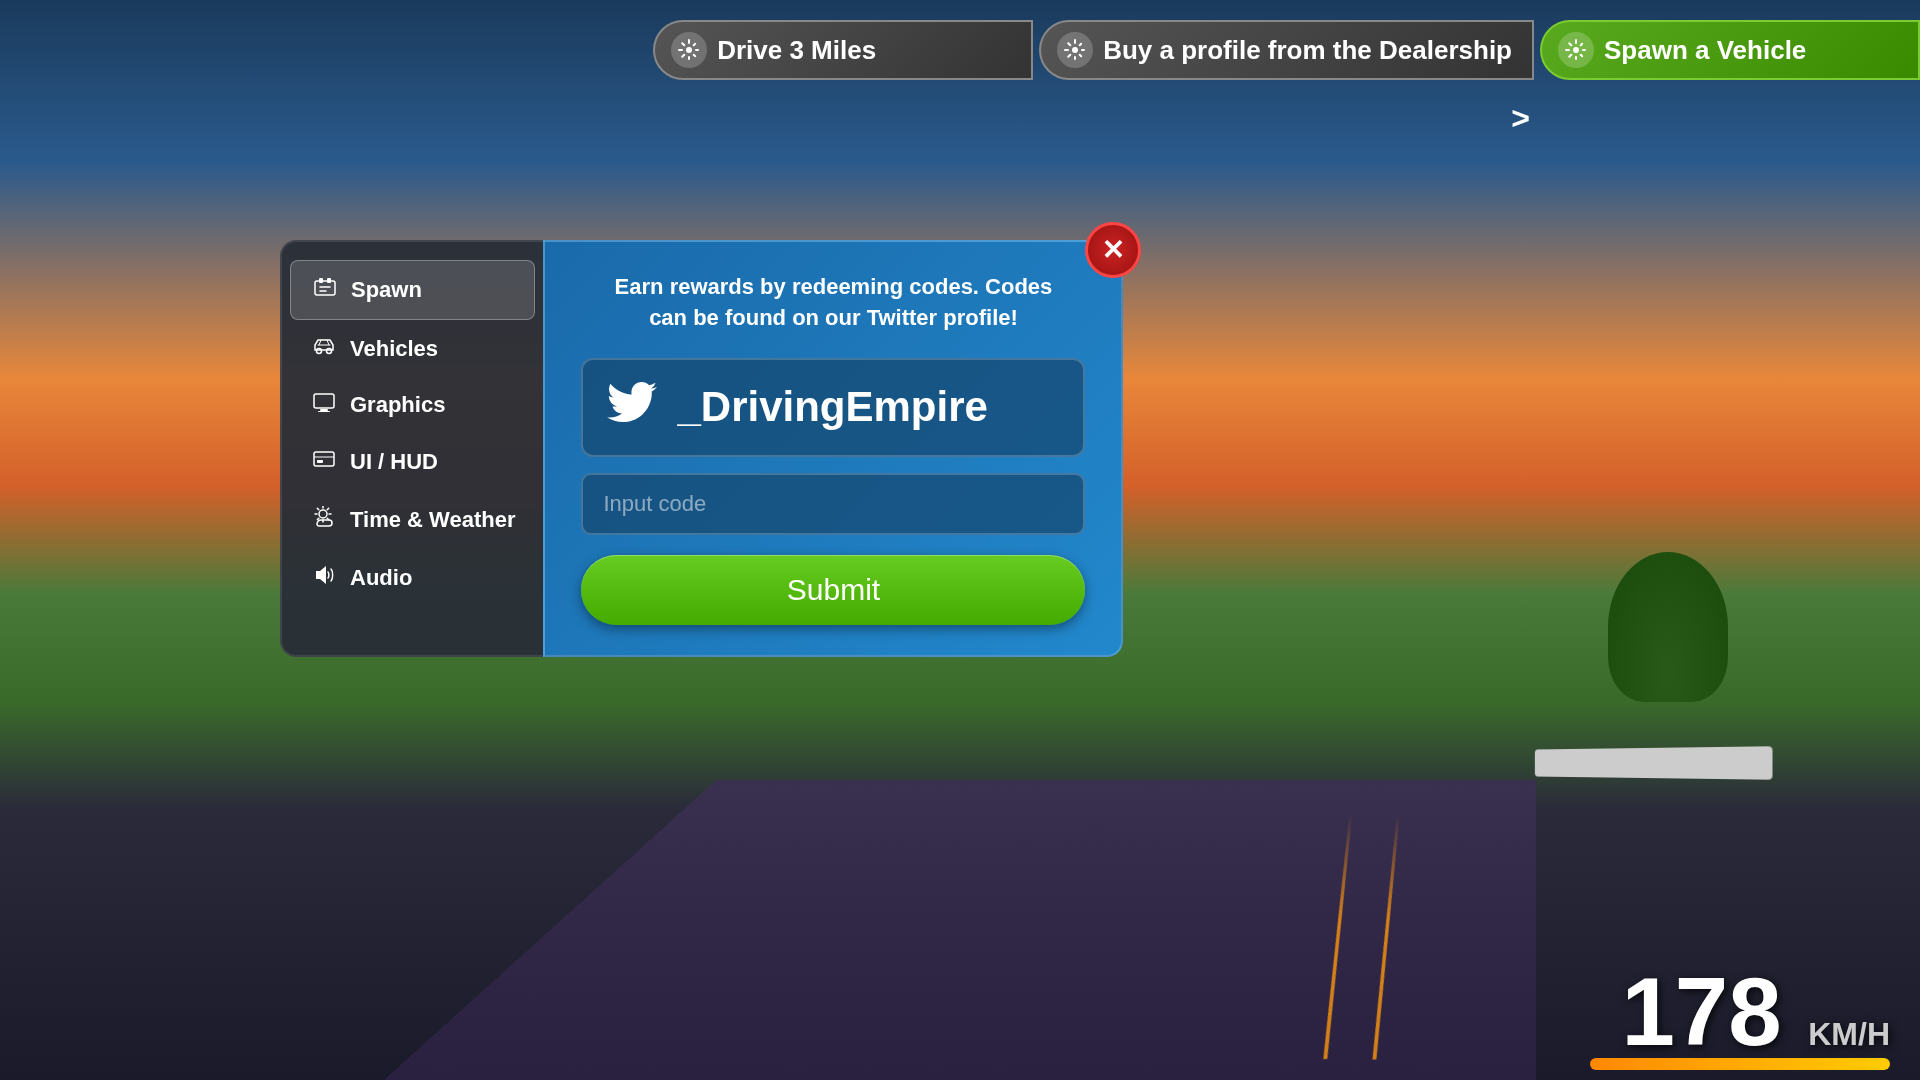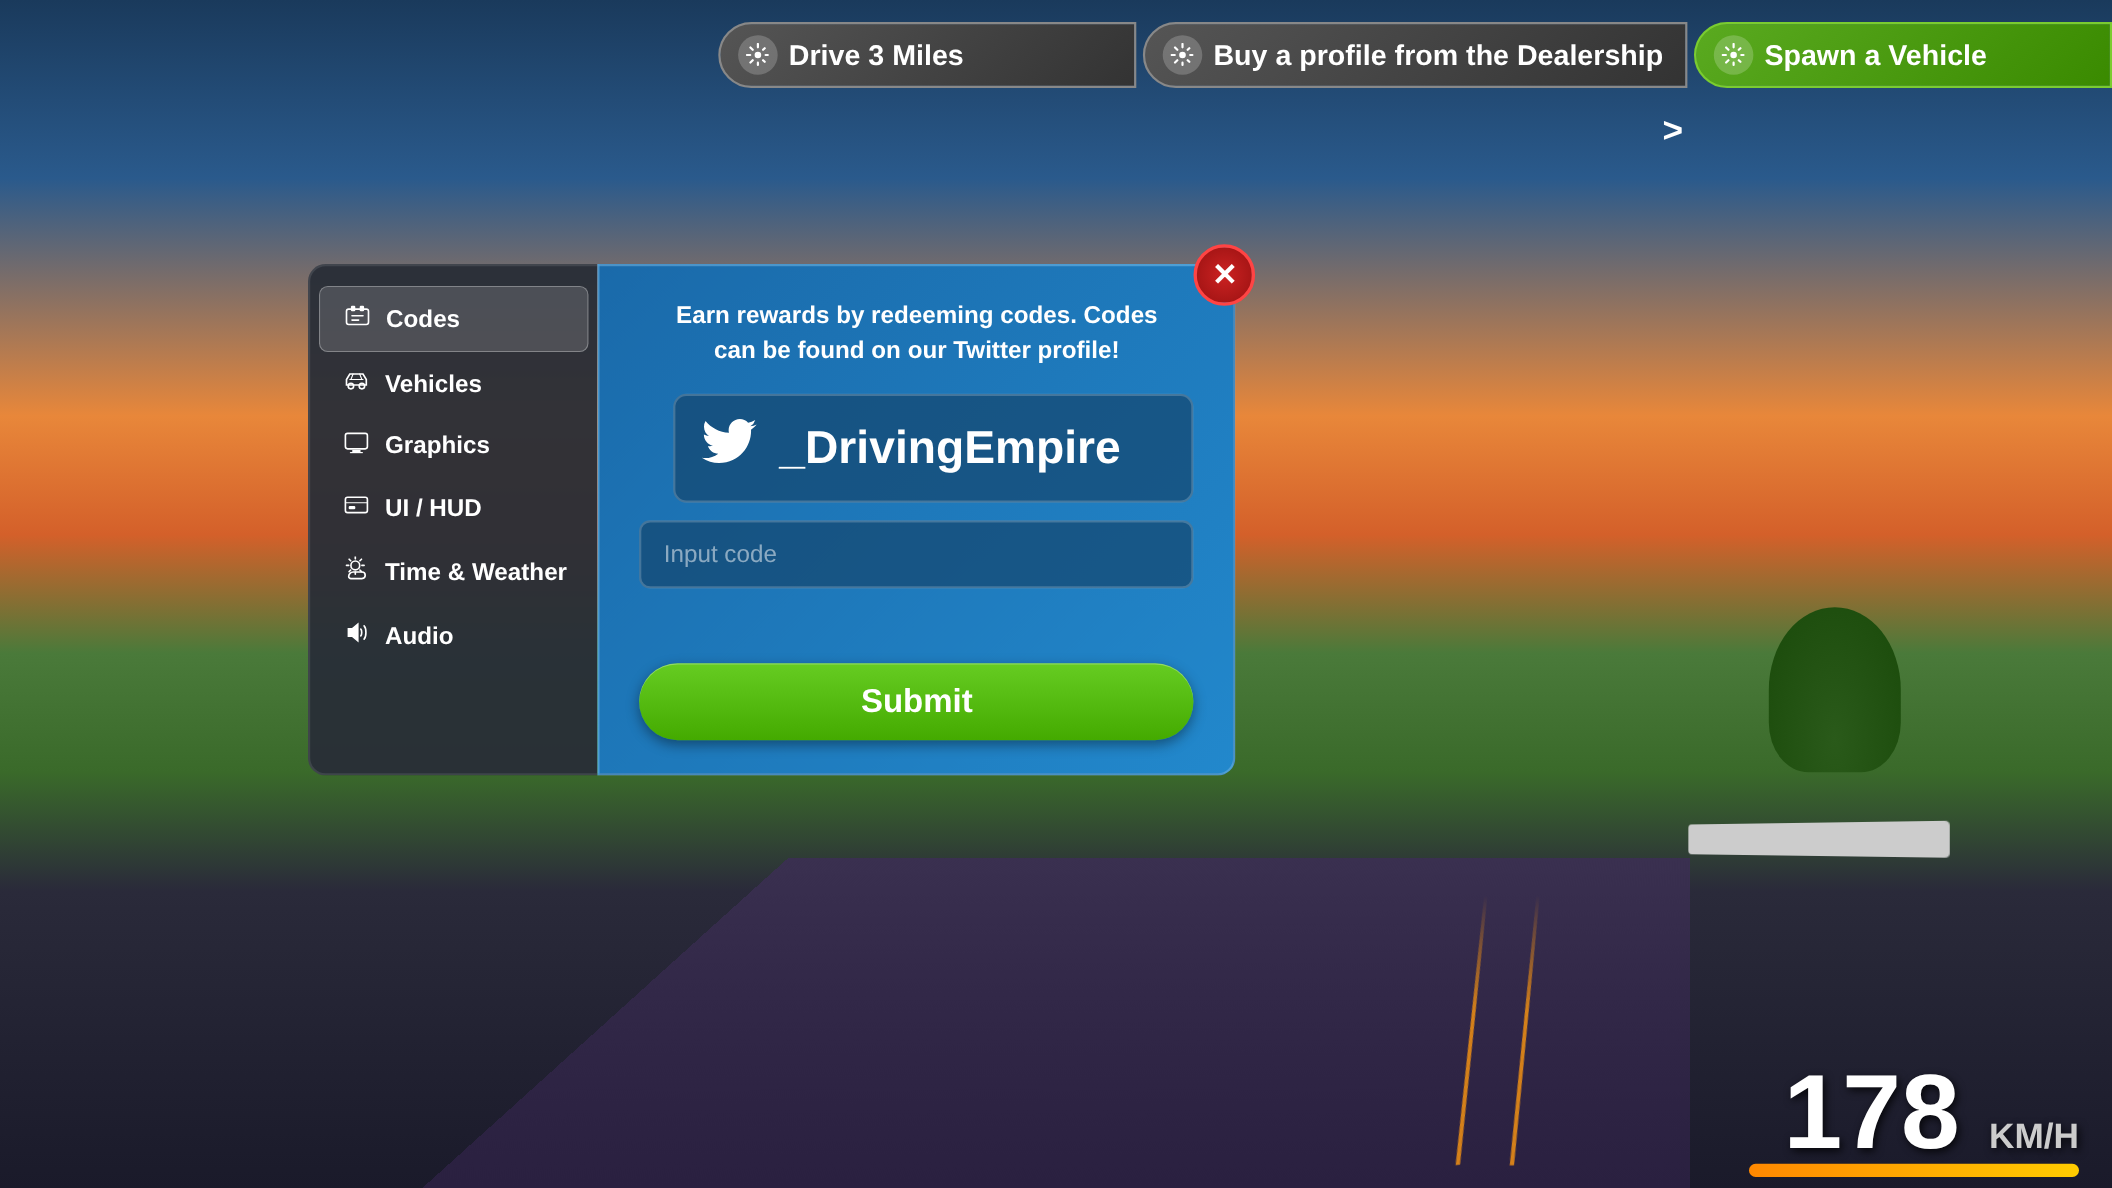--- a/index.html
+++ b/index.html
@@ -259,21 +259,20 @@
     #twitter-box {
       background: rgba(20, 70, 110, 0.7);
       border: 2px solid rgba(255,255,255,0.2);
       border-radius: 12px;
       padding: 20px 24px;
       display: flex;
       align-items: center;
       gap: 20px;
       margin-bottom: 16px;
       cursor: pointer;
-      margin-left: 31px;
     }
 
     #twitter-icon {
       font-size: 48px;
       color: white;
     }
 
     #twitter-handle {
       color: white;
       font-size: 42px;
@@ -300,25 +299,24 @@
 
     
     #submit-btn {
       width: 100%;
       padding: 18px;
       background: linear-gradient(180deg, #66cc22, #44aa00);
       border: none;
       border-radius: 50px;
       color: white;
       font-size: 30px;
-      font-weight: 700;
+      font-weight: 400;
       cursor: pointer;
       text-align: center;
       box-shadow: 0 4px 12px rgba(0,0,0,0.4), inset 0 1px 0 rgba(255,255,255,0.3);
-      margin-top: 48px;
     }
 
     
     .x-symbol {
       line-height: 1;
     }
   </style>
 </head>
 <body>
 
@@ -379,21 +377,21 @@
   <div id="sidebar">
     <div class="sidebar-item active">
       <span class="sidebar-icon">
         <svg width="24" height="24" viewBox="0 0 24 24" fill="white">
           <rect x="2" y="6" width="20" height="14" rx="2" stroke="white" stroke-width="1.5" fill="none"></rect>
           <path d="M7 12h10M7 16h6" stroke="white" stroke-width="1.5" stroke-linecap="round"></path>
           <rect x="6" y="3" width="4" height="5" rx="1" fill="white"></rect>
           <rect x="14" y="3" width="4" height="5" rx="1" fill="white"></rect>
         </svg>
       </span>
-      <span>Codes</span>
+      <span>Spawn</span>
     </div>
 
     <div class="sidebar-item">
       <span class="sidebar-icon">
         <svg width="24" height="20" viewBox="0 0 24 20" fill="white">
           <path d="M3 14V9l3-5h12l3 5v5H3z" stroke="white" stroke-width="1.5" fill="none"></path>
           <circle cx="7" cy="15" r="2.5" stroke="white" stroke-width="1.5" fill="none"></circle>
           <circle cx="17" cy="15" r="2.5" stroke="white" stroke-width="1.5" fill="none"></circle>
           <path d="M6 9h12M9 4l-2 5M15 4l2 5" stroke="white" stroke-width="1" stroke-linecap="round"></path>
         </svg>

